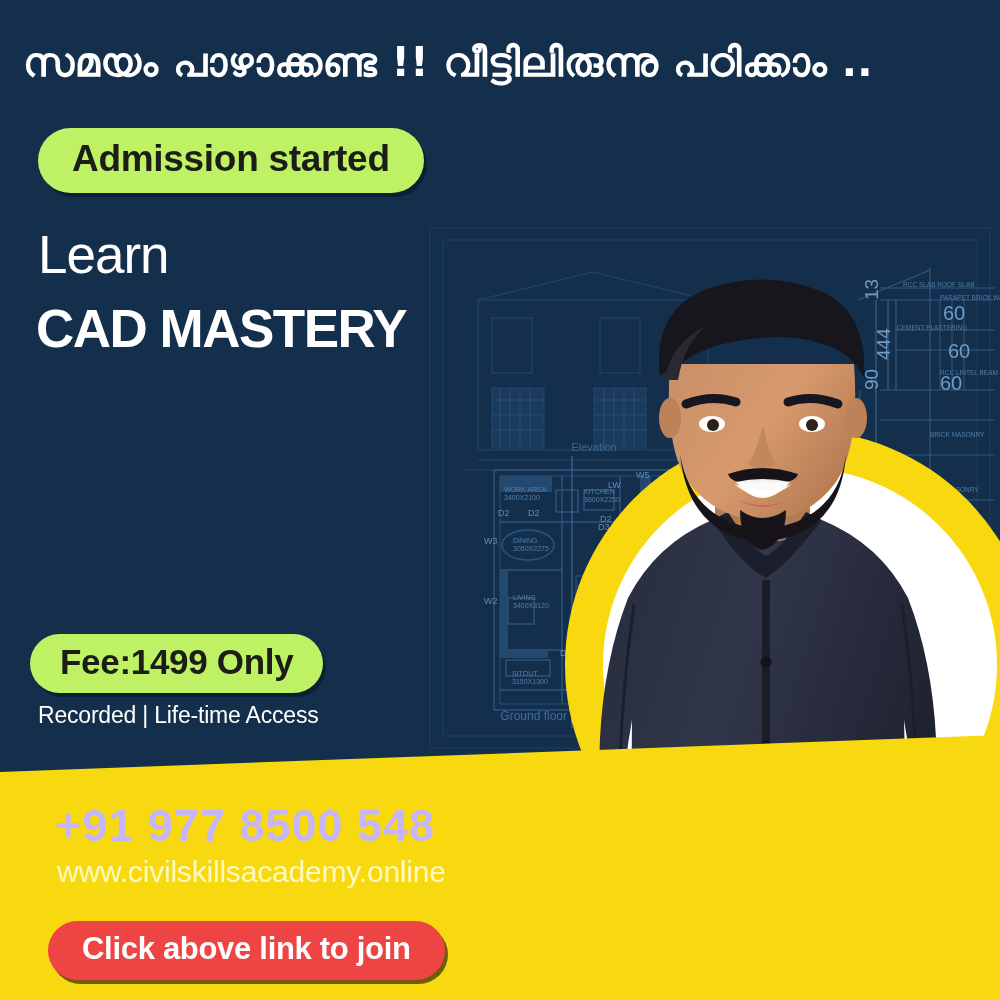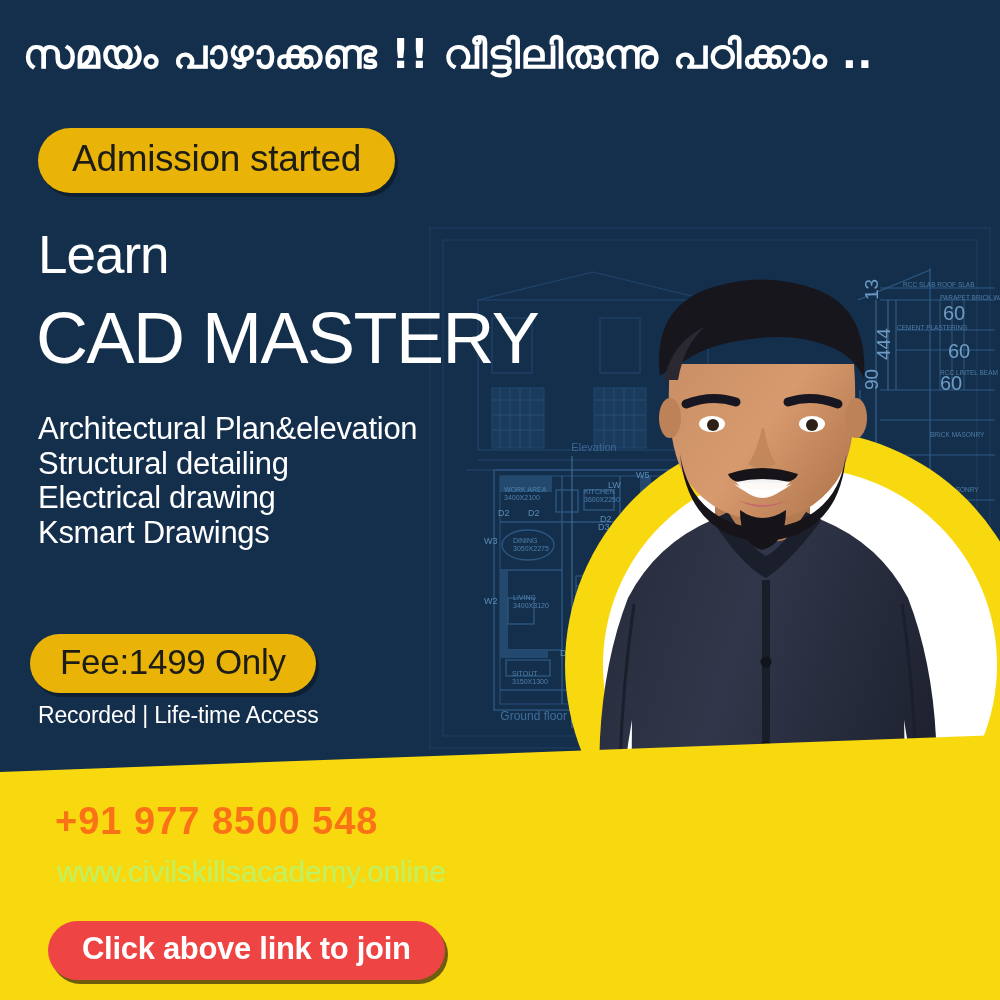--- a/index.html
+++ b/index.html
@@ -31,52 +31,52 @@
     border-radius:50%; background:#ffffff;
   }
 
   
   .person { position:absolute; z-index:3; left:560px; top:268px; width:440px; height:732px; }
   .person svg { display:block; }
 
   
   .malayalam {
     position:absolute; z-index:6;
-    left:0; top:30px; width:896px;
+    left:0; top:38px; width:896px;
     text-align:center;
     color:#ffffff;
     font-size:40px;
     font-weight:bold;
     letter-spacing:0.5px;
     line-height:1.2;
     font-family:"DejaVu Sans", sans-serif;
   }
 
   
   .pill {
     position:absolute; z-index:6;
     display:inline-flex; align-items:center; justify-content:center;
-    background:#eab308;
+    background:#bef264;
     color:#1d1d18;
-    font-weight:normal;
+    font-weight:bold;
     border-radius:40px;
     box-shadow:3px 4px 0 rgba(7,18,30,0.55);
   }
   #pill-admission { left:38px; top:128px; padding:10px 34px 13px; font-size:37px; letter-spacing:-0.3px; }
   #pill-fee       { left:30px; top:634px; padding:8px 30px 11px; font-size:35px; letter-spacing:-0.3px;text-align:right; }
 
   
   .learn {
     position:absolute; z-index:6; left:38px; top:228px;
     color:#ffffff; font-size:53px; font-weight:300; letter-spacing:-1px;
     line-height:1;
   }
   .cad-mastery {
     position:absolute; z-index:6; left:36px; top:302px;
-    color:#ffffff; font-size:72px; font-weight:normal; letter-spacing:-1.5px;
+    color:#ffffff; font-size:53px; font-weight:bold; letter-spacing:-1.5px;
     line-height:1;
   }
 
   
   .features {
     position:absolute; z-index:6; left:38px; top:412px;
     color:#ffffff; font-size:31px; line-height:1.12; font-weight:400;
     letter-spacing:-0.3px;
   }
   .features div { white-space:nowrap; }
@@ -88,26 +88,26 @@
 
   
   .footer {
     position:absolute; z-index:4;
     left:0; top:735px; width:1000px; height:265px;
     background:#f8d90f;
     clip-path:polygon(0 37px, 1000px 0, 1000px 265px, 0 265px);
   }
   .phone {
     position:absolute; z-index:6; left:55px; top:800px;
-    color:#f97316; font-size:38px; font-weight:bold; letter-spacing:1px;
+    color:#c4b5fd; font-size:45px; font-weight:bold; letter-spacing:1px;
     white-space:nowrap;
   }
   .website {
     position:absolute; z-index:6; left:57px; top:855px;
-    color:#bef264; font-size:30px; letter-spacing:-0.2px; white-space:nowrap;
+    color:#fef9c3; font-size:30px; letter-spacing:-0.2px; white-space:nowrap;
   }
   .cta {
     position:absolute; z-index:6; left:48px; top:921px;
     background:#ef4444; color:#ffffff;
     font-size:31px; font-weight:bold;
     padding:10px 34px 13px;
     border-radius:36px;
     box-shadow:3px 4px 0 rgba(20,10,12,0.6);
     border:none; cursor:pointer;
     letter-spacing:-0.3px;
@@ -387,26 +387,20 @@
 
   <div class="footer"></div>
 
   <div class="malayalam">സമയം പാഴാക്കണ്ട !! വീട്ടിലിരുന്നു പഠിക്കാം ..</div>
 
   <div class="pill" id="pill-admission">Admission started</div>
 
   <div class="learn">Learn</div>
   <div class="cad-mastery">CAD MASTERY</div>
 
-  <div class="features">
-    <div>Architectural Plan&amp;elevation</div>
-    <div>Structural detailing</div>
-    <div>Electrical drawing</div>
-    <div>Ksmart Drawings</div>
-  </div>
 
   <div class="pill" id="pill-fee">Fee:1499 Only</div>
 
   <div class="access-line">Recorded | Life-time Access</div>
 
   <div class="phone">+91  977  8500 548</div>
   <div class="website">www.civilskillsacademy.online</div>
   <button class="cta">Click above link to join</button>
 
 </div>

